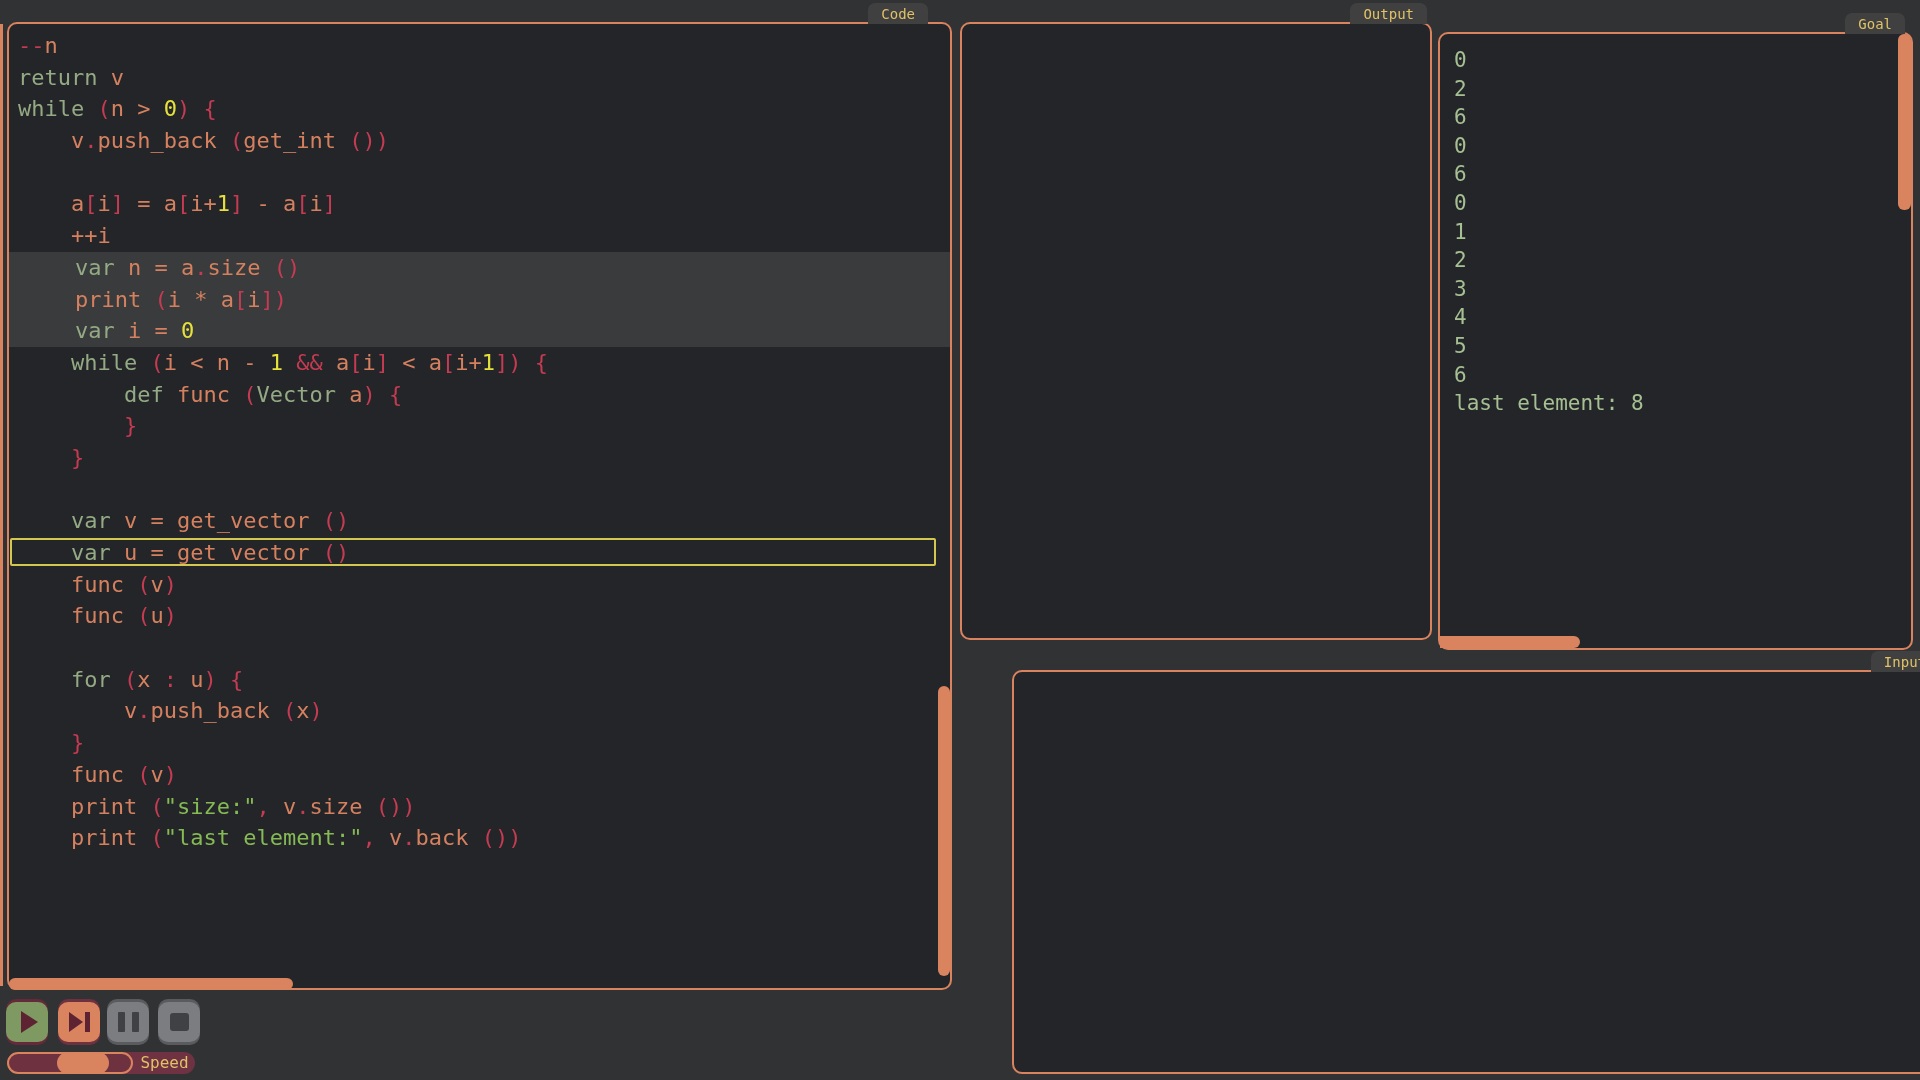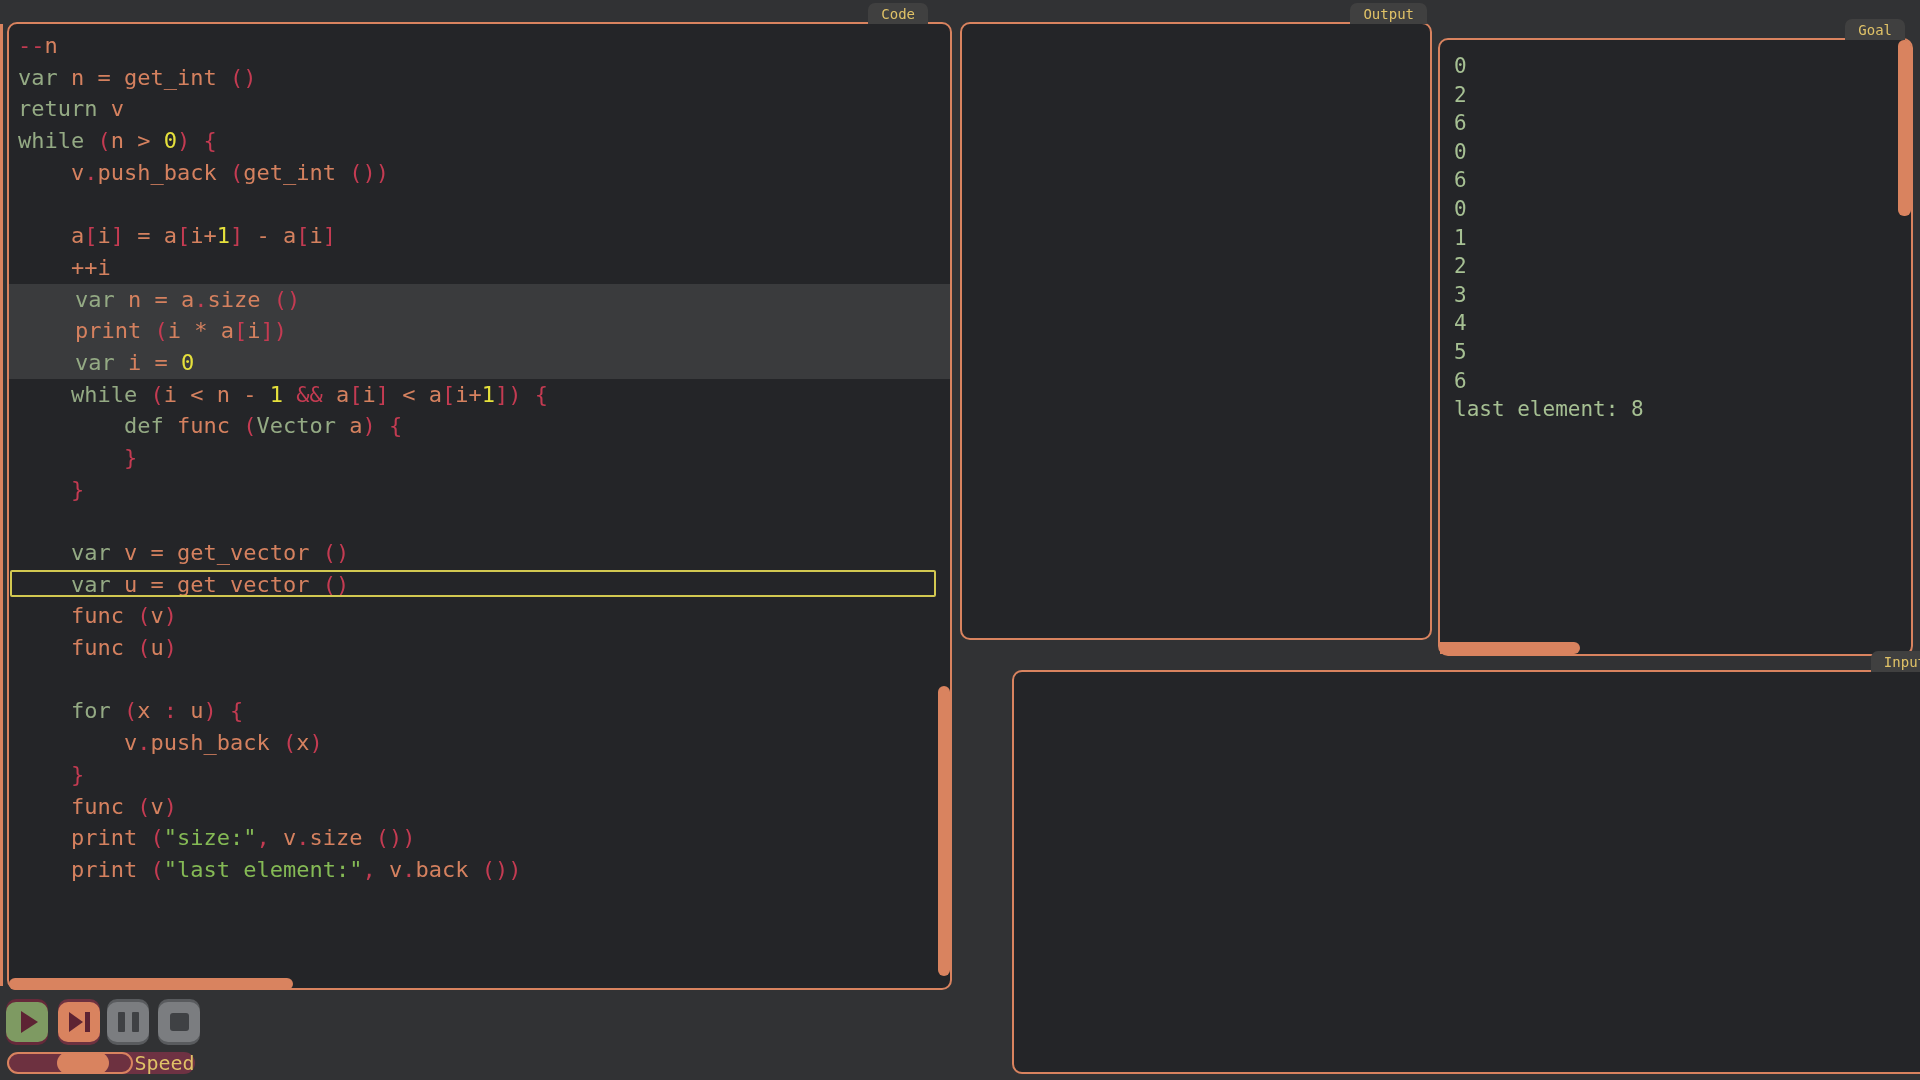--- a/index.html
+++ b/index.html
@@ -8,21 +8,21 @@
 
   .panel { position:absolute; background:#242528; border:2.5px solid #d9835f; border-radius:10px; }
   .panel-inner { position:absolute; inset:0; overflow:hidden; border-radius:7px; }
 
   .tab { position:absolute; top:-21px; height:21px; line-height:22px; padding:0 13px;
          background:#404040; color:#e0c267; font-size:14px; border-radius:7px 7px 0 0; z-index:2; }
 
   
   #panel-code   { left:7px;    top:22px;  width:945px; height:968px; }
   #panel-output { left:960px;  top:22px;  width:472px; height:618px; }
-  #panel-goal   { left:1438px; top:38px;  width:475px; height:618px; }
+  #panel-goal   { left:1438px; top:32px;  width:475px; height:618px; }
   #panel-input  { left:1012px;  top:670px; width:953px; height:404px; }
   #panel-code .tab   { right:22px; }
   #panel-output .tab { right:3px;  }
   #panel-goal .tab   { right:6px;  }
   #panel-input .tab  { right:24px; }
 
   .edge-line { position:absolute; left:0; top:24px; width:3px; height:962px; background:#d9835f; }
 
   
   .code-body { padding-top:6px; font-size:22px; }
@@ -69,37 +69,36 @@
                     border-top:10px solid transparent; border-bottom:10px solid transparent; }
   .icon-step .bar { width:5px; height:20px; background:#5d2333; margin-left:2px; }
   .icon-pause { display:flex; }
   .icon-pause .bar { width:7px; height:20px; background:#3f4144; border-radius:1px; }
   .icon-pause .bar + .bar { margin-left:7px; }
   .icon-stop { width:19px; height:18px; background:#3f4144; border-radius:3px; }
 
   
   #speed-label-pill { position:absolute; left:118px; top:1052px; width:77px; height:22px;
                       background:#6e3243; border-radius:0 11px 11px 0; z-index:0;
-                      color:#e0c267; font-size:20px; line-height:22px; text-align:center;
+                      color:#e0c267; font-size:16px; line-height:22px; text-align:center;
                       padding-left:16px; }
   #speed-track { position:absolute; left:7px; top:1052px; width:126px; height:22px;
                  background:#6d3140; border:2px solid #d9835f; border-radius:12px; z-index:1; }
   #speed-thumb { position:absolute; left:57px; top:1052px; width:52px; height:22px;
                  background:#d9835f; border-radius:11px; z-index:2; cursor:pointer; }
 </style>
 </head>
 <body>
 
 <div class="edge-line"></div>
 
 <section class="panel" id="panel-code">
   <div class="tab">Code</div>
   <div class="panel-inner code-body" id="code-body">
       <div class="code-line"><span class="tk-b">--</span><span class="tk-s">n</span></div>
-      <div class="code-line"><span class="tk-k">var </span><span class="tk-s">n </span><span class="tk-s">= </span><span class="tk-s">get_int </span><span class="tk-b">()</span></div>
       <div class="code-line"><span class="tk-k">return </span><span class="tk-s">v</span></div>
       <div class="code-line"><span class="tk-k">while </span><span class="tk-b">(</span><span class="tk-s">n </span><span class="tk-s">&gt; </span><span class="tk-n">0</span><span class="tk-b">) </span><span class="tk-b">{</span></div>
       <div class="code-line"><span class="tk-w">    </span><span class="tk-s">v</span><span class="tk-b">.</span><span class="tk-s">push_back </span><span class="tk-b">(</span><span class="tk-s">get_int </span><span class="tk-b">())</span></div>
       <div class="code-line"></div>
       <div class="code-line"><span class="tk-w">    </span><span class="tk-s">a</span><span class="tk-b">[</span><span class="tk-s">i</span><span class="tk-b">] </span><span class="tk-s">= </span><span class="tk-s">a</span><span class="tk-b">[</span><span class="tk-s">i</span><span class="tk-s">+</span><span class="tk-n">1</span><span class="tk-b">] </span><span class="tk-s">- </span><span class="tk-s">a</span><span class="tk-b">[</span><span class="tk-s">i</span><span class="tk-b">]</span></div>
       <div class="code-line"><span class="tk-w">    </span><span class="tk-s">++i</span></div>
       <div class="code-line hl"><span class="tk-w">    </span><span class="tk-k">var </span><span class="tk-s">n </span><span class="tk-s">= </span><span class="tk-s">a</span><span class="tk-b">.</span><span class="tk-s">size </span><span class="tk-b">()</span></div>
       <div class="code-line hl"><span class="tk-w">    </span><span class="tk-s">print </span><span class="tk-b">(</span><span class="tk-s">i </span><span class="tk-s">* </span><span class="tk-s">a</span><span class="tk-b">[</span><span class="tk-s">i</span><span class="tk-b">])</span></div>
       <div class="code-line hl"><span class="tk-w">    </span><span class="tk-k">var </span><span class="tk-s">i </span><span class="tk-s">= </span><span class="tk-n">0</span></div>
       <div class="code-line"><span class="tk-w">    </span><span class="tk-k">while </span><span class="tk-b">(</span><span class="tk-s">i </span><span class="tk-s">&lt; </span><span class="tk-s">n </span><span class="tk-s">- </span><span class="tk-n">1 </span><span class="tk-b">&amp;&amp; </span><span class="tk-s">a</span><span class="tk-b">[</span><span class="tk-s">i</span><span class="tk-b">] </span><span class="tk-s">&lt; </span><span class="tk-s">a</span><span class="tk-b">[</span><span class="tk-s">i</span><span class="tk-s">+</span><span class="tk-n">1</span><span class="tk-b">]) </span><span class="tk-b">{</span></div>

